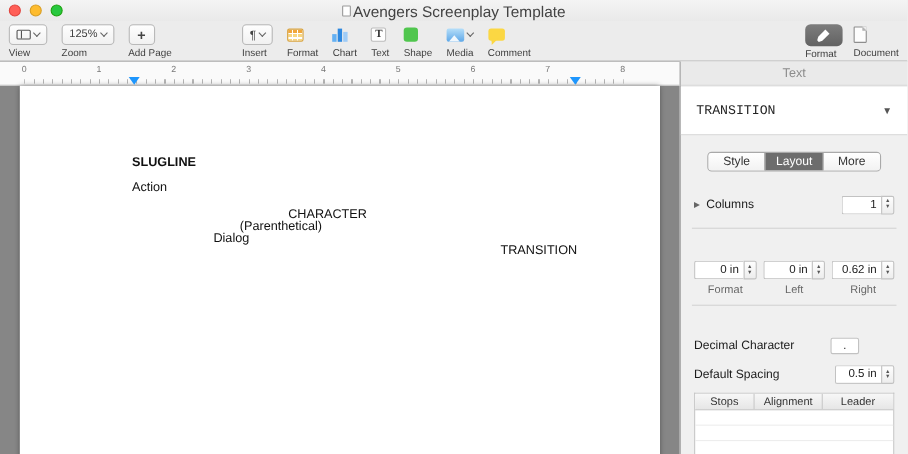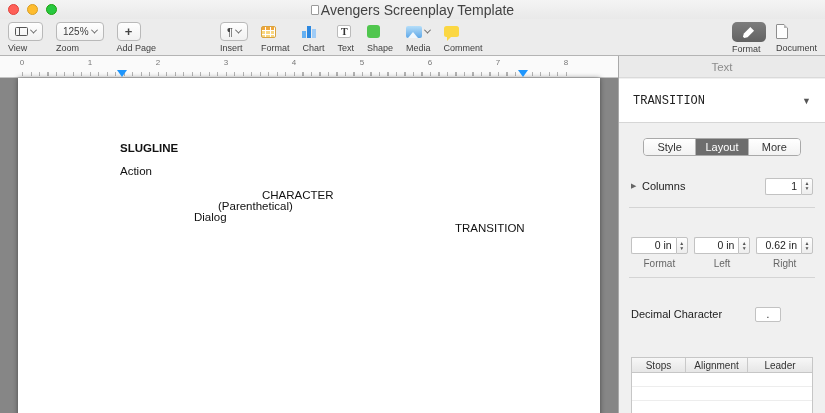--- a/index.html
+++ b/index.html
@@ -282,20 +282,30 @@
       </div>
 
       <div class="divider" style="top:221px"></div>
 
 
       <div class="sb-row" style="top:250px;height:16px">
         <span class="row-label">Decimal Character</span>
         <span class="dec-field">.</span>
       </div>
 
+      <div class="sb-row" style="top:276px;height:17px">
+        <span class="row-label">Default Spacing</span>
+        <span class="fg" style="margin-left:auto">
+          <span class="val" style="width:42px">0.5 in</span>
+          <span class="stepper">
+            <span>▲</span>
+            <span>▼</span>
+          </span>
+        </span>
+      </div>
 
       <div class="stops-table">
         <div class="st-head">
           <span class="st-cell">Stops</span>
           <span class="st-cell">Alignment</span>
           <span class="st-cell">Leader</span>
         </div>
         <div class="st-row"></div>
         <div class="st-row"></div>
       </div>

